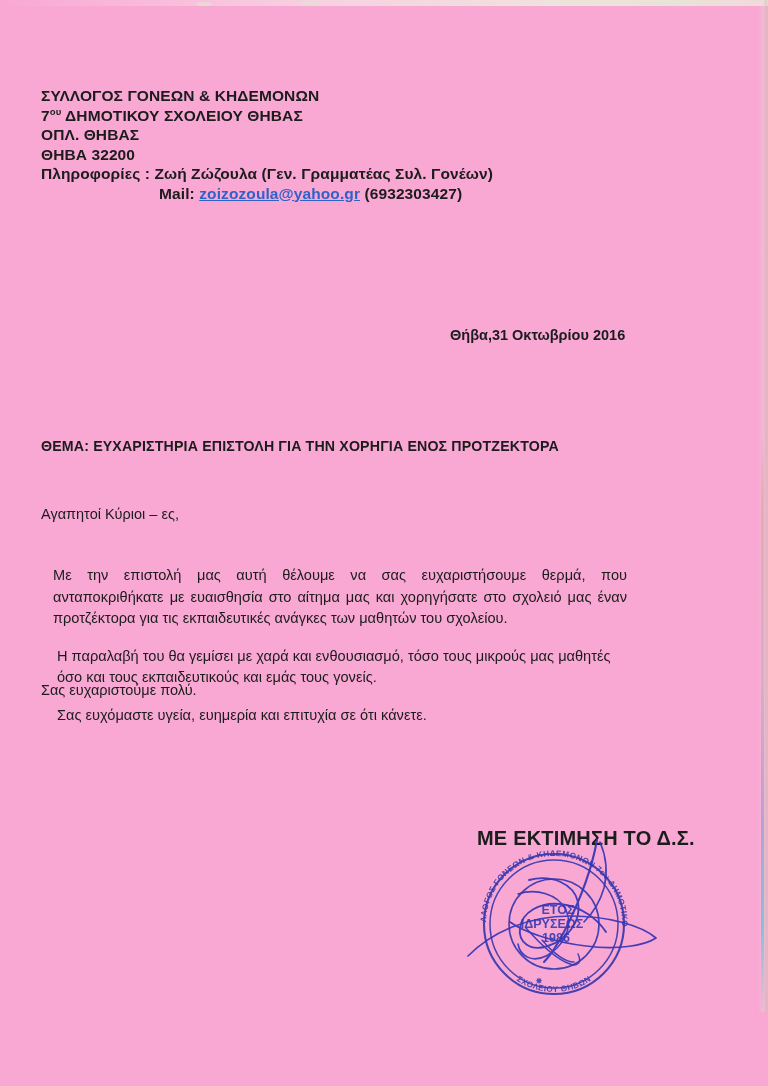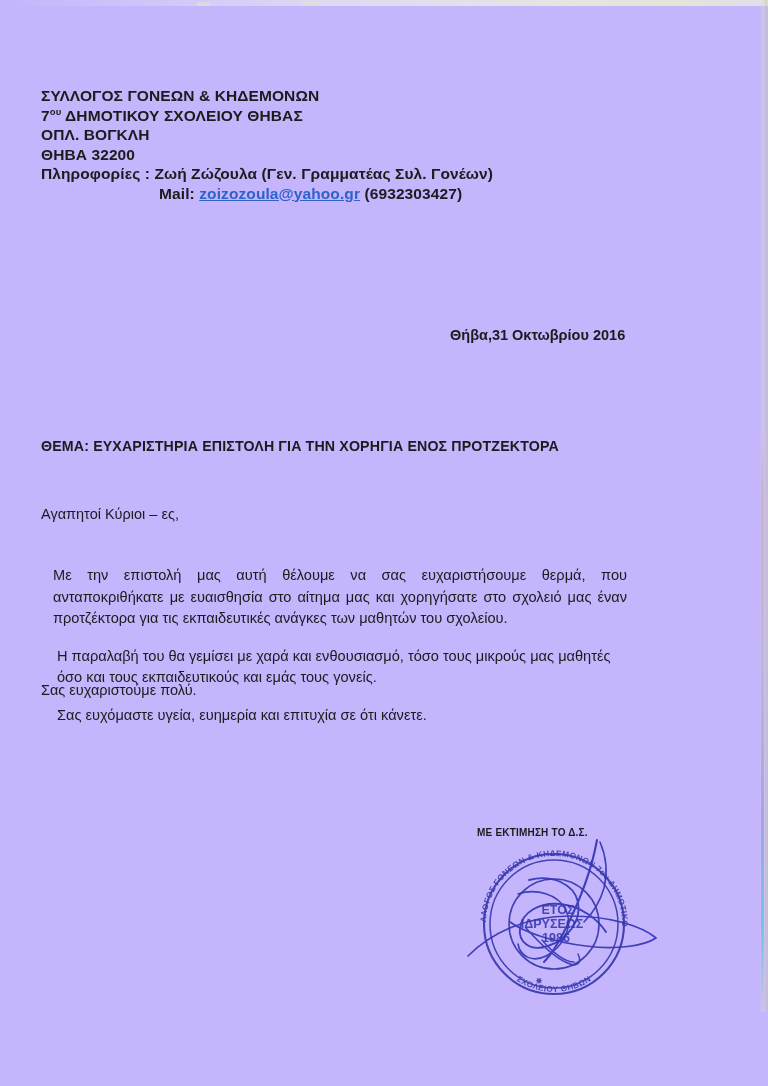--- a/index.html
+++ b/index.html
@@ -4,21 +4,21 @@
 <style>
   html, body {
     margin: 0;
     padding: 0;
     background: #ffffff;
   }
   .page {
     position: relative;
     width: 768px;
     height: 1086px;
-    background: #c4b5fd;
+    background: #f9a8d4;
     overflow: hidden;
     font-family: "Liberation Sans", "DejaVu Sans", sans-serif;
     color: #1c1c1c;
   }
 
   
   .scan-edge-top {
     position: absolute;
     top: 0; left: 0;
     width: 768px; height: 6px;
@@ -153,21 +153,21 @@
     top: 682px;
     font-size: 14.5px;
   }
 
   
   .sign-off {
     position: absolute;
     left: 477px;
     top: 827px;
     font-weight: bold;
-    font-size: 10px;
+    font-size: 20px;
     letter-spacing: 0.2px;
     white-space: nowrap;
   }
   .seal-wrap {
     position: absolute;
     left: 466px;
     top: 836px;
     width: 210px;
     height: 165px;
   }
@@ -180,21 +180,21 @@
 
   <div class="scan-edge-top"></div>
   <div class="scan-edge-right"></div>
   <div class="scan-edge-fringe"></div>
   <div class="scan-speck" style="left:196px;top:2px;width:16px;height:4px;"></div>
   <div class="scan-speck" style="left:300px;top:1px;width:22px;height:4px;"></div>
 
   <div class="letterhead">
     <span class="lh-line">ΣΥΛΛΟΓΟΣ ΓΟΝΕΩΝ &amp; ΚΗΔΕΜΟΝΩΝ</span>
     <span class="lh-line"><span>7</span><sup>ου</sup><span> ΔΗΜΟΤΙΚΟΥ ΣΧΟΛΕΙΟΥ ΘΗΒΑΣ</span></span>
-    <span class="lh-line">ΟΠΛ. ΒΟΓΚΛΗ</span>
+    <span class="lh-line">ΟΠΛ. ΘΗΒΑΣ</span>
     <span class="lh-line">ΘΗΒΑ 32200</span>
     <span class="lh-line">Πληροφορίες : Ζωή  Ζώζουλα (Γεν. Γραμματέας Συλ. Γονέων)</span>
     <span class="mail-line"><span>Mail: </span><a class="mail-link" href="#">zoizozoula@yahoo.gr</a><span> (6932303427)</span></span>
   </div>
 
 
   <div class="dateline">Θήβα,31 Οκτωβρίου 2016</div>
 
   <div class="subject">ΘΕΜΑ: ΕΥΧΑΡΙΣΤΗΡΙΑ ΕΠΙΣΤΟΛΗ ΓΙΑ ΤΗΝ ΧΟΡΗΓΙΑ ΕΝΟΣ ΠΡΟΤΖΕΚΤΟΡΑ</div>
 

